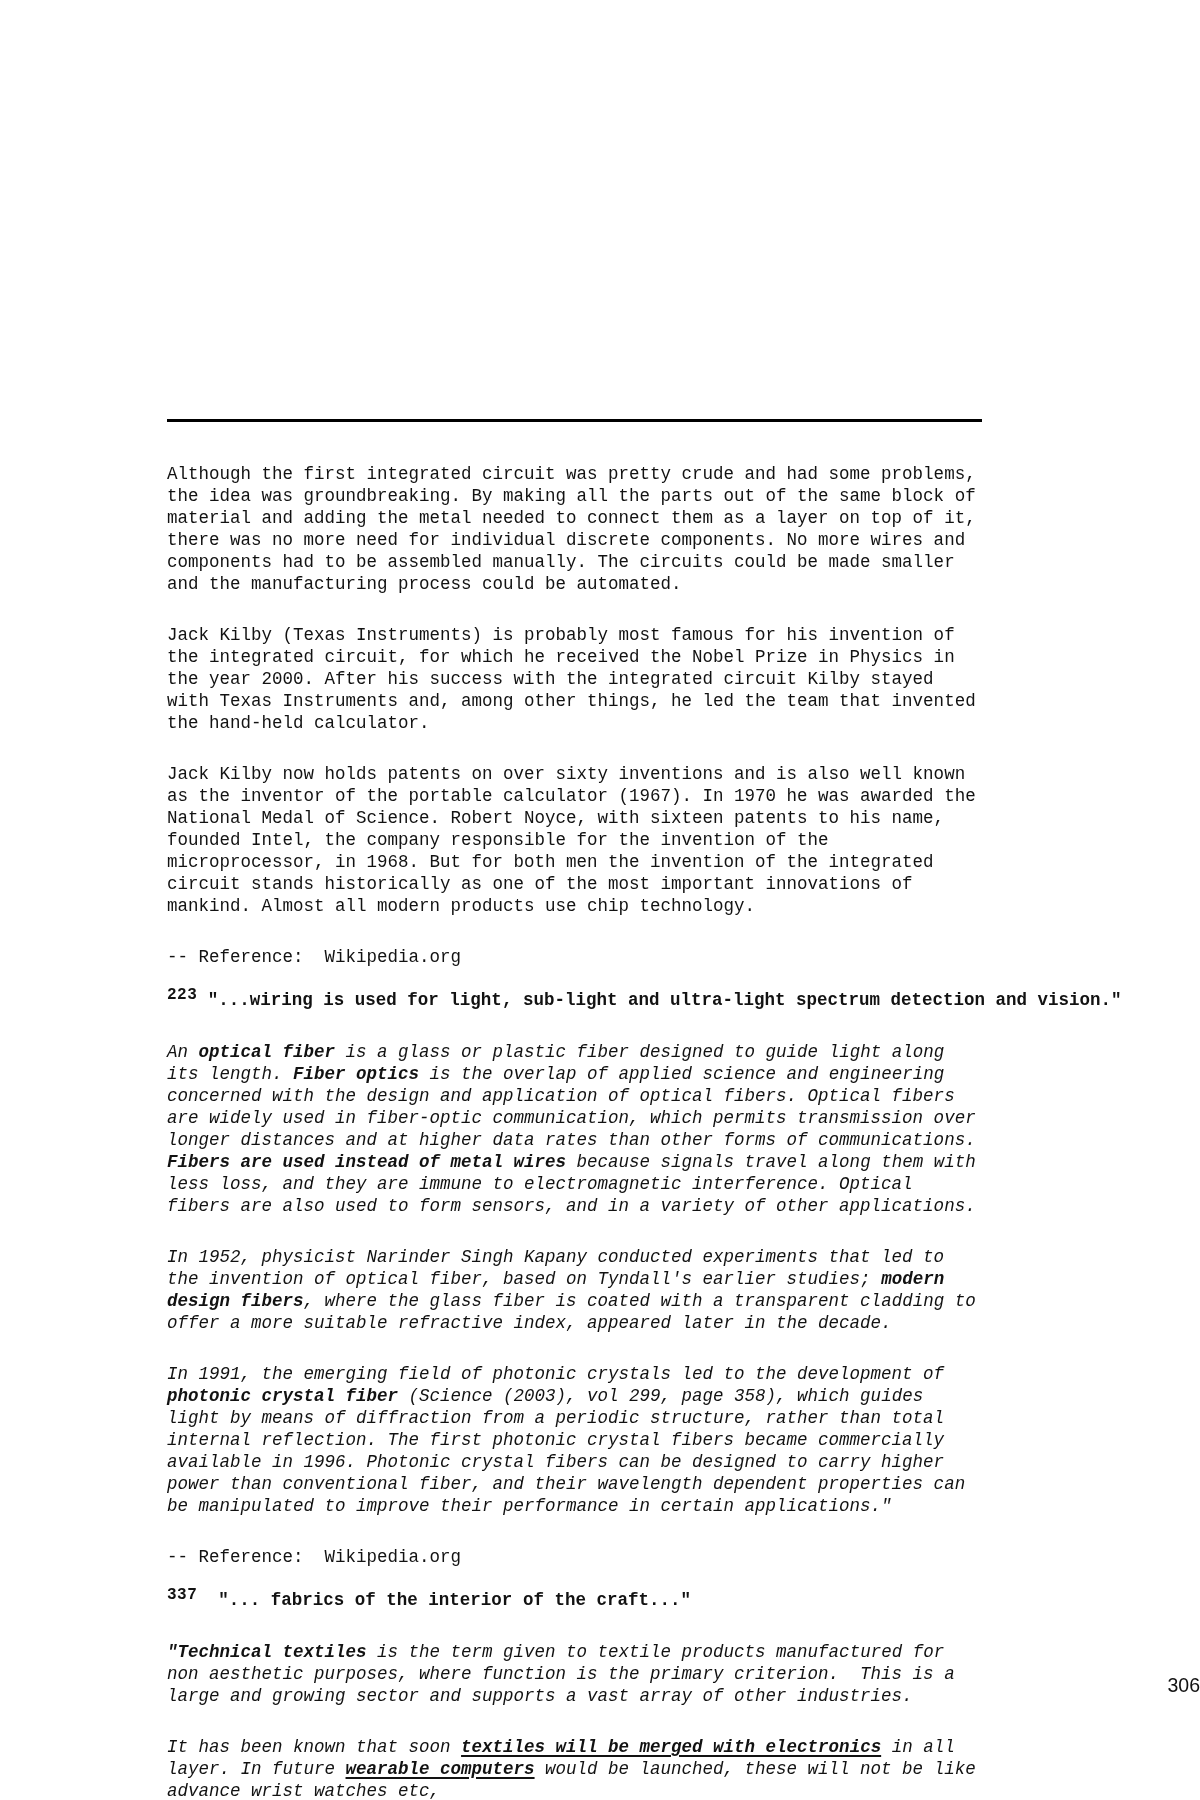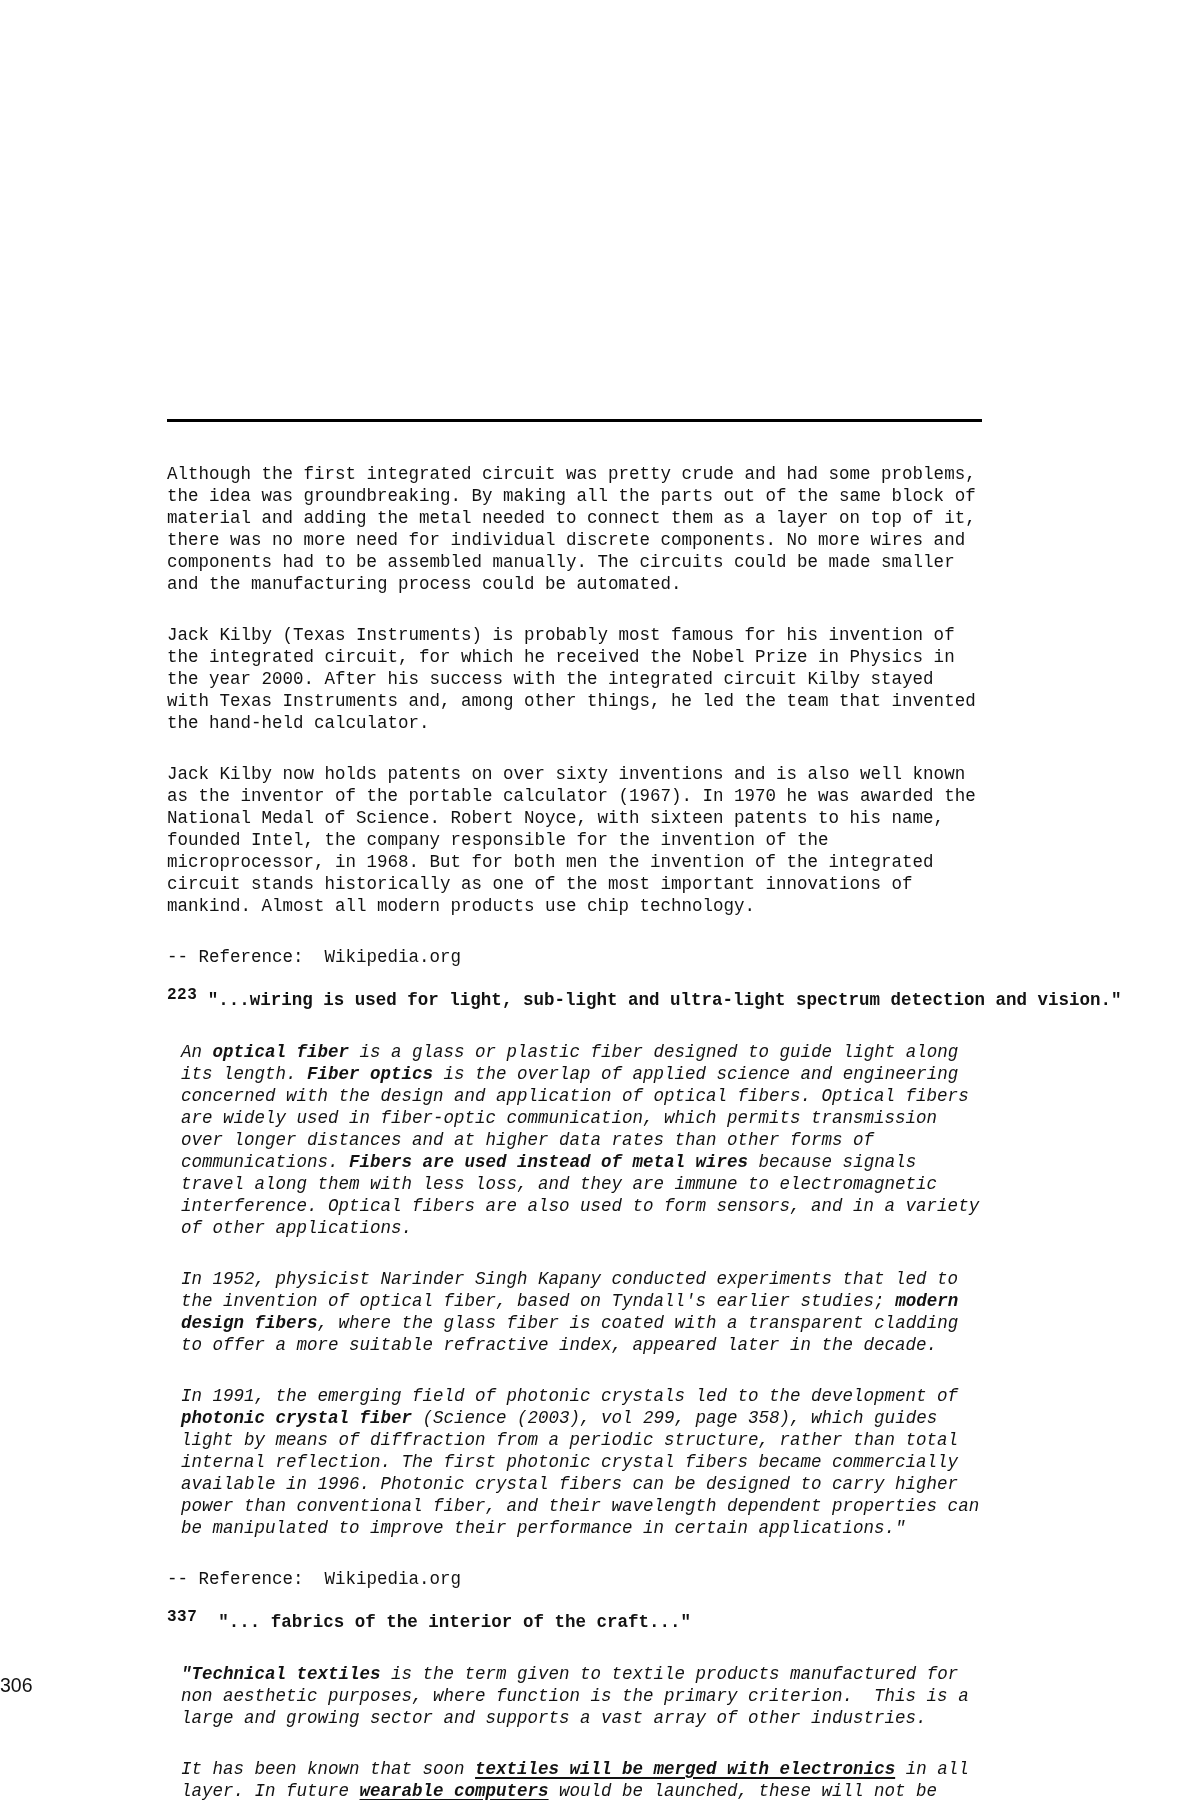--- a/index.html
+++ b/index.html
@@ -26,39 +26,39 @@
     margin: 0 0 41px 0;
   }
   .doc p {
     font-size: 17.5px;
     line-height: 22px;
     margin: 0 0 29px 0;
     white-space: pre-wrap;
   }
   .doc p.reference { margin-bottom: 16px; white-space: pre; }
   .doc p.footnote  { margin-bottom: 30px; white-space: pre; }
-  .doc p.italic    { font-style: italic; margin-left: 14px; }
+  .doc p.italic    { font-style: italic; }
   .run-b { font-weight: bold; }
   .run-u {
     text-decoration: underline;
     text-decoration-thickness: 2px;
     text-underline-offset: 3px;
   }
   .run-sup {
     font-size: 16px;
     font-weight: bold;
     vertical-align: 6px;
     letter-spacing: 0.5px;
   }
   .page-number {
     position: absolute;
     top: 1674px;
     left: 0;
     width: 1200px;
-    text-align: left;
+    text-align: right;
     font-size: 19.5px;
     color: #121212;
   }
 </style>
 </head>
 <body>
 
 <div class="doc">
   <div class="rule"></div>
 

